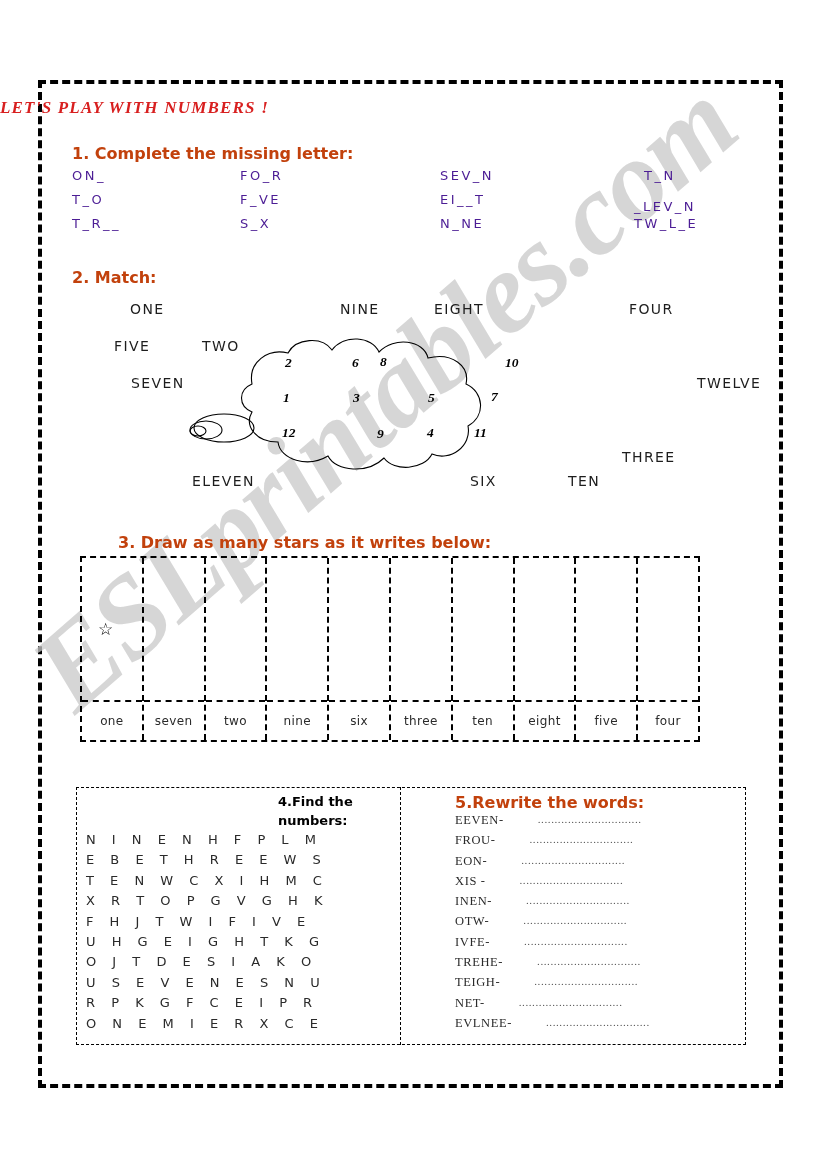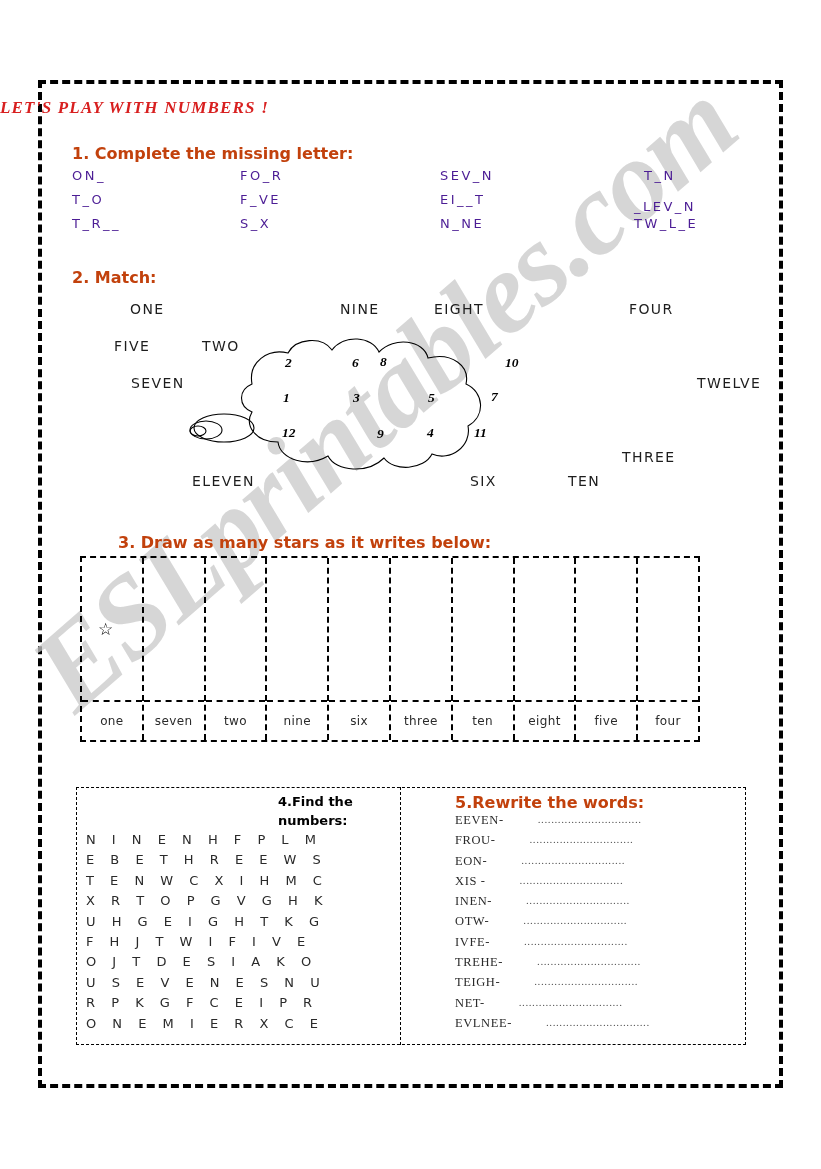--- a/index.html
+++ b/index.html
@@ -371,22 +371,22 @@
     <div id="bottom-block"></div>
     <div id="bottom-divider"></div>
 
     <div id="sec4-head-wrap">4.Find the numbers:</div>
 
     <div id="wordsearch">
       <div class="ws-row">N I N E N H F P L M</div>
       <div class="ws-row">E B E T H R E E W S</div>
       <div class="ws-row">T E N W C X I H M C</div>
       <div class="ws-row">X R T O P G V G H K</div>
+      <div class="ws-row">F H J T W I F I V E</div>
       <div class="ws-row">U H G E I G H T K G</div>
-      <div class="ws-row">F H J T W I F I V E</div>
       <div class="ws-row">O J T D E S I A K O</div>
       <div class="ws-row">U S E V E N E S N U</div>
       <div class="ws-row">R P K G F C E I P R</div>
       <div class="ws-row">O N E M I E R X C E</div>
     </div>
 
     <div class="sec-head" id="sec5-head">5.Rewrite the words:</div>
 
     <div id="sec5-list">
       <div class="s5-item">

